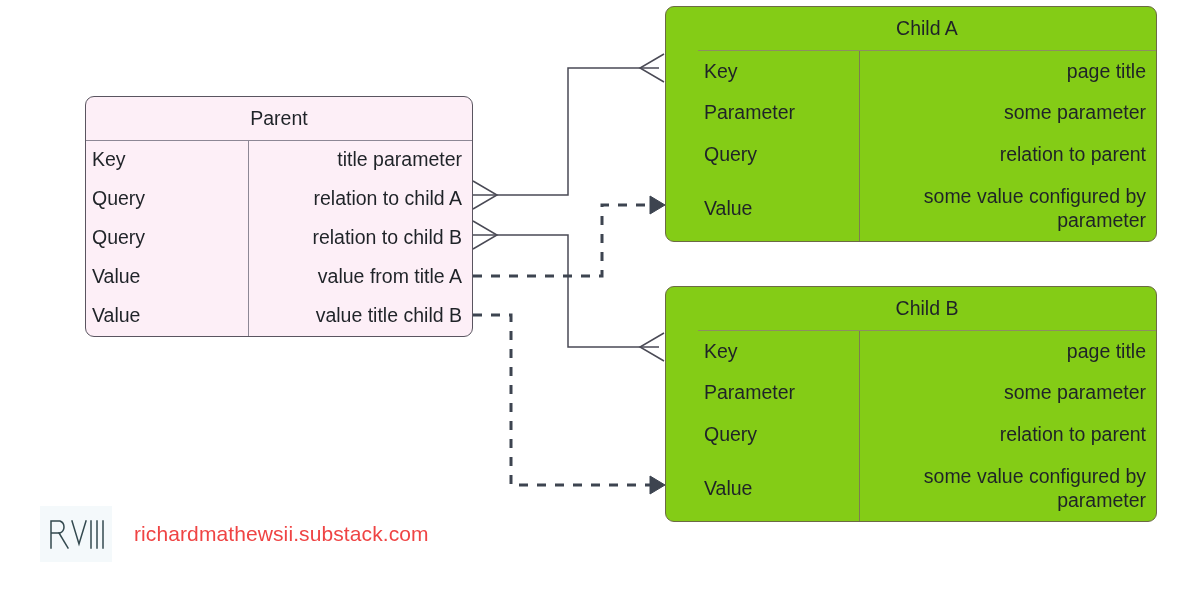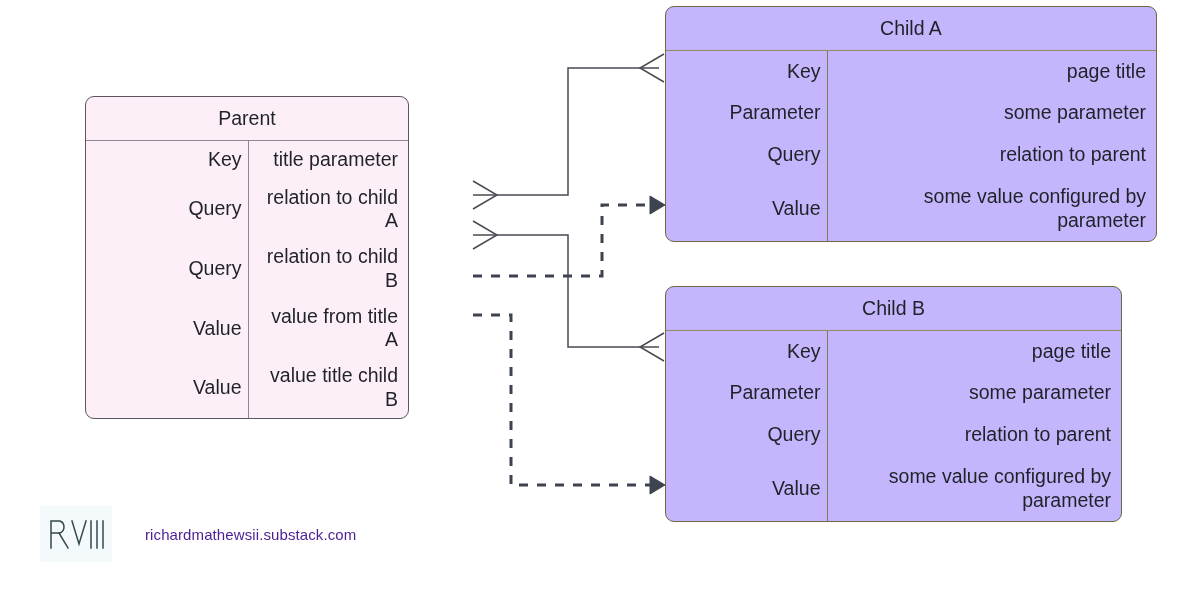--- a/index.html
+++ b/index.html
@@ -35,22 +35,23 @@
     box-sizing: border-box;
     border: 1.2px solid #4a4a55;
     border-radius: 9px;
     overflow: hidden;
   }
   .entity.parent {
     background: #fdeff7;
     border-color: #5a5560;
   }
   .entity.child {
-    background: #c4b5fd;
+    background: #84cc16;
     border-color: #6b6a45;
+    padding-left: 32px;
   }
 
   .entity-title {
     text-align: center;
     font-size: 19.5px;
     line-height: 1;
     color: #1f2328;
     padding: 12px 6px 11px 6px;
     box-sizing: border-box;
   }
@@ -66,21 +67,21 @@
   .row { display: table-row; }
   .cell-key, .cell-val {
     display: table-cell;
     vertical-align: middle;
     font-size: 19.5px;
     line-height: 1.22;
     color: #1f2328;
     box-sizing: border-box;
   }
   .cell-key {
-    text-align: right;
+    text-align: left;
     padding: 9px 6px;
   }
   .cell-val {
     text-align: right;
     padding: 9px 10px 9px 11px;
   }
   .entity.parent .cell-key { width: 162px; border-right: 1.2px solid #8d8795; }
   .entity.child  .cell-key { width: 161px; border-right: 1.2px solid #7d7c52; }
 
   .entity.parent .cell-key,
@@ -97,23 +98,23 @@
   #logo-mark {
     width: 72px;
     height: 56px;
     background: #f4f9fb;
     display: flex;
     align-items: center;
     justify-content: center;
   }
   #logo-mark svg { display: block; }
   #footer-url {
-    margin-left: 33px;
-    font-size: 15px;
-    color: #4c1d95;
+    margin-left: 22px;
+    font-size: 21px;
+    color: #ef4444;
     letter-spacing: 0.1px;
     white-space: nowrap;
   }
 </style>
 </head>
 <body>
 
 <div id="canvas">
 
   <svg id="wires" viewBox="0 0 1200 600" width="1200" height="600" xmlns="http://www.w3.org/2000/svg">
@@ -136,21 +137,21 @@
       <path d="M 473 276 L 602 276 L 602 205 L 650 205" fill="none" stroke="#3d4450" stroke-width="3" stroke-dasharray="9 9" stroke-linecap="butt"></path>
       <path d="M 650 196 L 665 205 L 650 214 Z" fill="#3d4450" stroke="#3d4450" stroke-width="1"></path>
     </g>
 
     <g>
       <path d="M 473 315 L 511 315 L 511 485 L 650 485" fill="none" stroke="#3d4450" stroke-width="3" stroke-dasharray="9 9" stroke-linecap="butt"></path>
       <path d="M 650 476 L 665 485 L 650 494 Z" fill="#3d4450" stroke="#3d4450" stroke-width="1"></path>
     </g>
   </svg>
 
-  <div class="entity parent" id="ent-parent" style="left:85px; top:96px; width:324px;">
+  <div class="entity parent" id="ent-parent" style="left:85px; top:96px; width:388px;">
     <div class="entity-title">Parent</div>
     <div class="rows">
       <div class="row">
         <div class="cell-key">Key</div>
         <div class="cell-val">title parameter</div>
       </div>
       <div class="row">
         <div class="cell-key">Query</div>
         <div class="cell-val">relation to child A</div>
       </div>
@@ -184,21 +185,21 @@
         <div class="cell-key">Query</div>
         <div class="cell-val">relation to parent</div>
       </div>
       <div class="row">
         <div class="cell-key">Value</div>
         <div class="cell-val">some value configured by parameter</div>
       </div>
     </div>
   </div>
 
-  <div class="entity child" id="ent-child-b" style="left:665px; top:286px; width:457px;">
+  <div class="entity child" id="ent-child-b" style="left:665px; top:286px; width:492px;">
     <div class="entity-title">Child B</div>
     <div class="rows">
       <div class="row">
         <div class="cell-key">Key</div>
         <div class="cell-val">page title</div>
       </div>
       <div class="row">
         <div class="cell-key">Parameter</div>
         <div class="cell-val">some parameter</div>
       </div>

